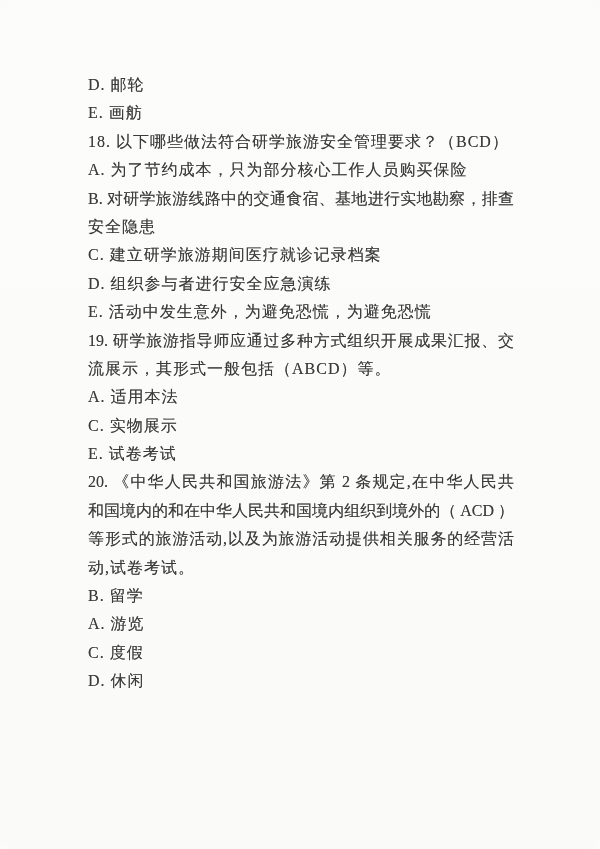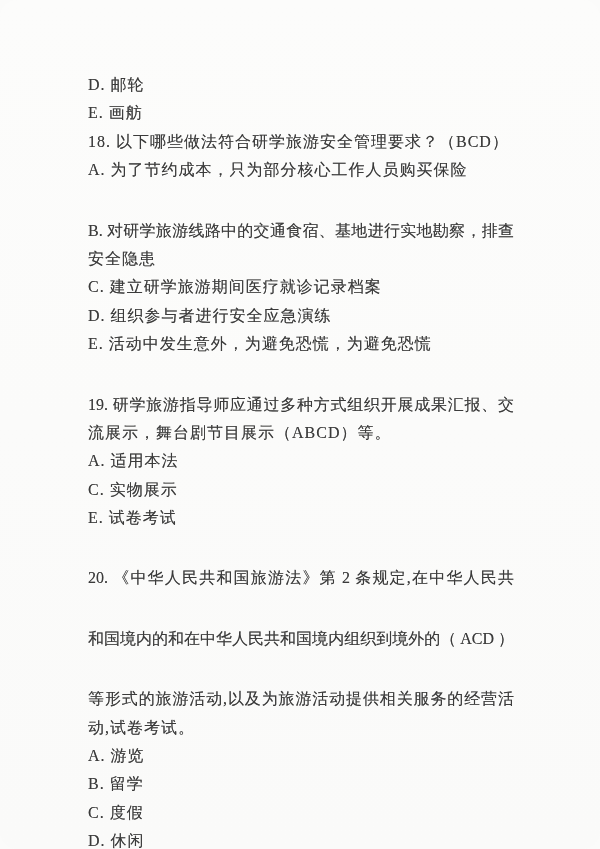--- a/index.html
+++ b/index.html
@@ -35,44 +35,43 @@
     line-height: 28.4px;
     font-size: 16px;
     letter-spacing: 1px;
     white-space: pre-wrap;
     text-shadow: 0 0 0.4px rgba(59,59,59,0.55);
   }
   .line.justify {
     letter-spacing: 0;
     text-align: justify;
     text-align-last: justify;
-    margin-top: 32px;
   }
 </style>
 </head>
 <body>
 
 <div class="page">
   <div class="text-block">
     <div class="line">D. 邮轮</div>
     <div class="line">E. 画舫</div>
     <div class="line">18. 以下哪些做法符合研学旅游安全管理要求？（BCD）</div>
     <div class="line">A. 为了节约成本，只为部分核心工作人员购买保险</div>
     <div class="line justify">B. 对研学旅游线路中的交通食宿、基地进行实地勘察，排查</div>
     <div class="line">安全隐患</div>
     <div class="line">C. 建立研学旅游期间医疗就诊记录档案</div>
     <div class="line">D. 组织参与者进行安全应急演练</div>
     <div class="line">E. 活动中发生意外，为避免恐慌，为避免恐慌</div>
     <div class="line justify">19. 研学旅游指导师应通过多种方式组织开展成果汇报、交</div>
-    <div class="line">流展示，舞台剧节目展示（ABCD）等。</div>
+    <div class="line">流展示，其形式一般包括（ABCD）等。</div>
     <div class="line">A. 适用本法</div>
     <div class="line">C. 实物展示</div>
     <div class="line">E. 试卷考试</div>
     <div class="line justify">20. 《中华人民共和国旅游法》第 2 条规定,在中华人民共</div>
     <div class="line justify">和国境内的和在中华人民共和国境内组织到境外的（ ACD ）</div>
     <div class="line justify">等形式的旅游活动,以及为旅游活动提供相关服务的经营活</div>
     <div class="line">动,试卷考试。</div>
+    <div class="line">B. 留学</div>
     <div class="line">A. 游览</div>
-    <div class="line">B. 留学</div>
     <div class="line">C. 度假</div>
     <div class="line">D. 休闲</div>
   </div>
 </div>
 
 </body></html>

